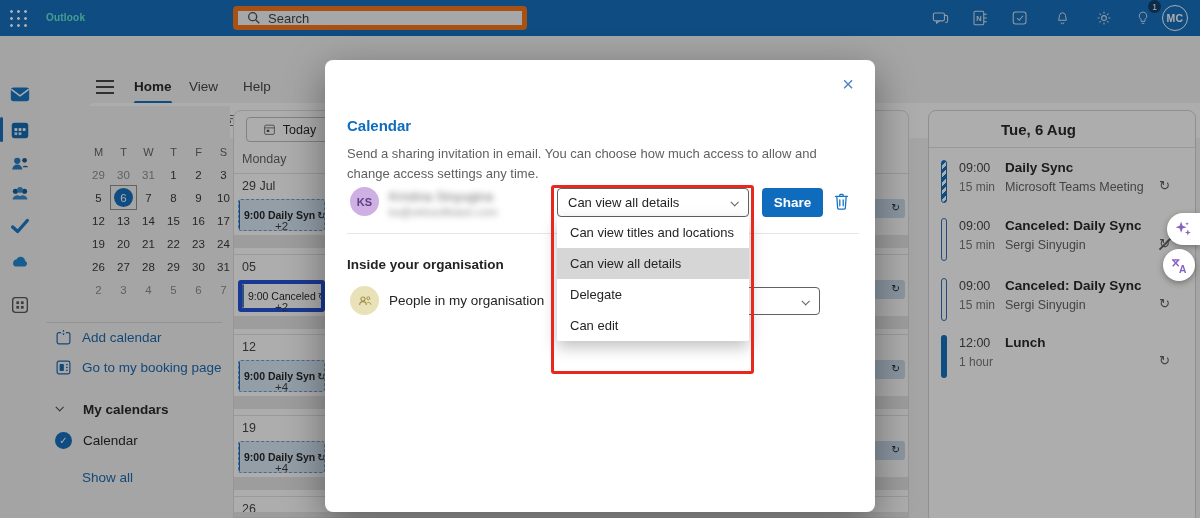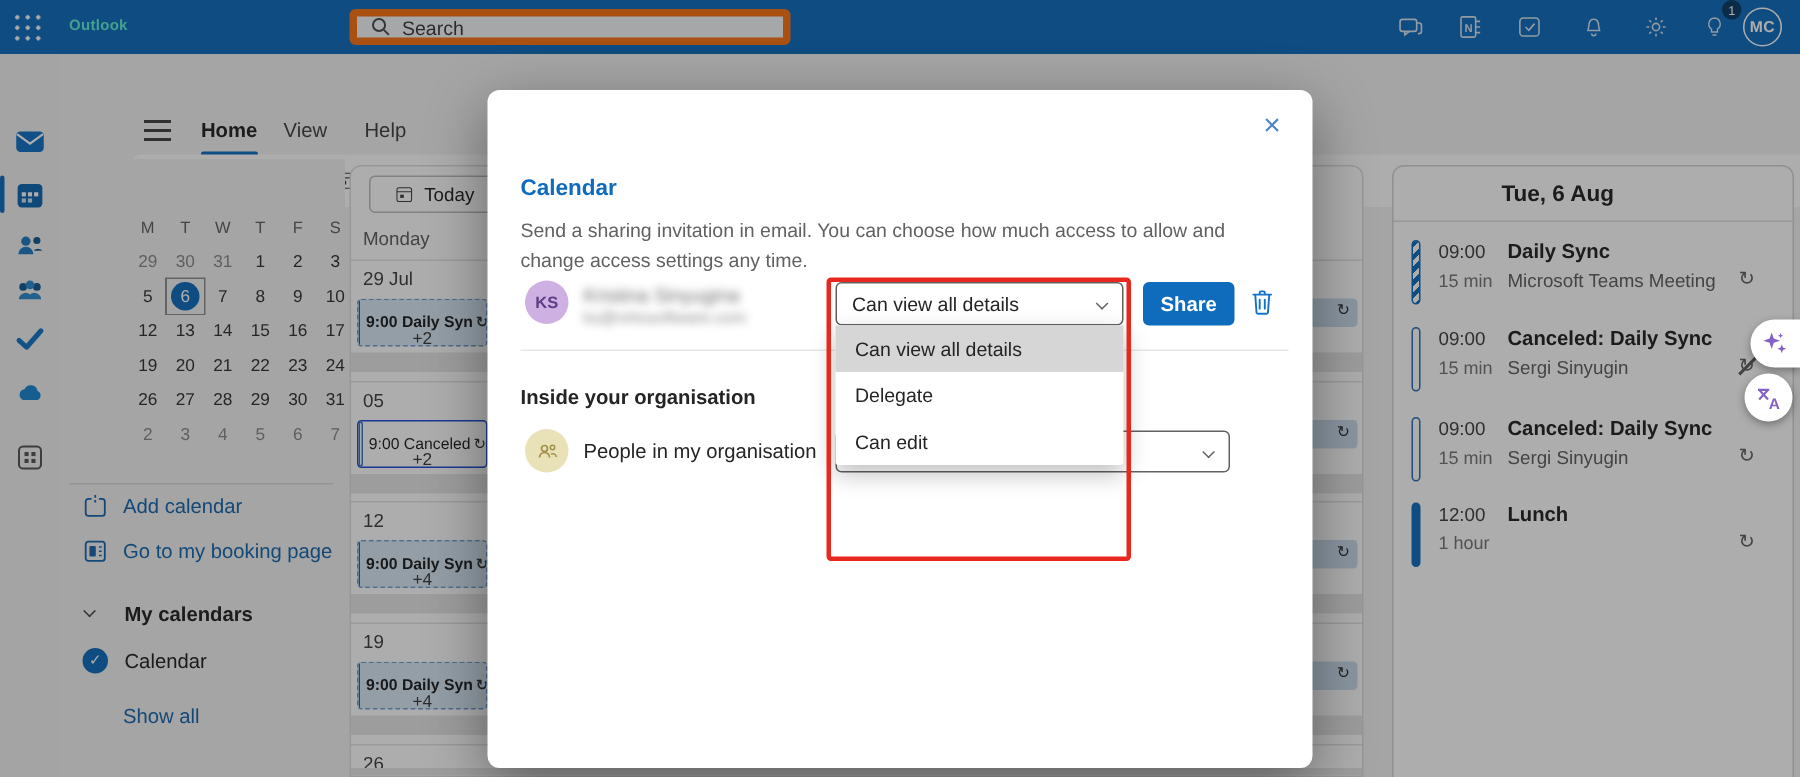--- a/index.html
+++ b/index.html
@@ -68,21 +68,21 @@
 
   
   #calcard { position:absolute; left:233px; top:110px; width:676px; height:408px; background:#fff; border:1px solid #dedede; border-radius:8px 8px 0 0; overflow:hidden; }
   #today-btn { position:absolute; left:12px; top:6px; width:87px; height:25px; border:1px solid #bdbdbd; border-radius:4px; background:#fff; display:flex; align-items:center; justify-content:center; gap:7px; font-size:12.5px; color:#242424; cursor:pointer; }
   #today-btn svg { stroke:#424242; fill:none; stroke-width:1.3; }
   #gridhead { position:absolute; left:8px; top:41px; font-size:12.5px; color:#616161; }
   .grow { position:absolute; left:0; width:676px; height:81px; border-top:1px solid #e3e3e3; background:#fff; }
   .grow .gdate { position:absolute; left:8px; top:5px; font-size:12.5px; color:#424242; }
   .gchip { position:absolute; left:4px; top:25px; width:87px; height:32px; border-radius:3px; display:flex; align-items:center; font-size:10.5px; color:#1f1f1f; cursor:pointer; white-space:nowrap; overflow:hidden; }
   .gchip.busy { background:#d8e8f6; border:1px dashed #6c9bd0; font-weight:600; }
-  .gchip.canceled { background:#fff; border:1px solid #1d4ed8; }
+  .gchip.canceled { background:#fff; border:4px solid #1d4ed8; }
   .gchip .stripe { width:5px; align-self:stretch; margin-right:4px;
     background:repeating-linear-gradient(135deg,#1467b3 0 2px,#ffffff 2px 4px); border-right:1px solid #1467b3; }
   .gchip .obar { width:4px; align-self:stretch; margin-right:4px; border:1.5px solid #3c78b5; border-radius:2px; background:#fff; }
   .gchip .rec { margin-left:2px; font-size:10px; color:#333; }
   .gmore { position:absolute; left:4px; top:46px; width:87px; text-align:center; font-size:11.5px; color:#3b3b3b; cursor:pointer; }
   .gband { position:absolute; left:0; top:61px; width:676px; height:13px; background:#e7e7e7; }
   .rchip { position:absolute; left:625px; top:25px; width:46px; height:19px; background:#cadded; border-radius:3px; cursor:pointer; }
   .rchip .rec { position:absolute; right:5px; top:2px; font-size:10.5px; color:#2f2f2f; }
   #grid-bottom-band { position:absolute; left:0; top:401px; width:676px; height:7px; background:#e7e7e7; }
 
@@ -522,20 +522,21 @@
           <circle cx="17" cy="8" r="2.2" stroke="#a2914b" fill="none" stroke-width="1.5"></circle>
           <path d="M15.5 14.5 A4 4 0 0 1 21 17.5" stroke="#a2914b" fill="none" stroke-width="1.5"></path>
         </svg>
     </div>
     <div id="org-label">People in my organisation</div>
     <div class="combo" id="combo2">
       <span class="chv"></span>
     </div>
 
     <div id="perm-menu">
+        <div class="menu-item">Can view titles and locations</div>
         <div class="menu-item selected">Can view all details</div>
         <div class="menu-item">Delegate</div>
         <div class="menu-item">Can edit</div>
       </div>
   </div>
 
   <div id="redbox"></div>
 </div>
 
 </body></html>

